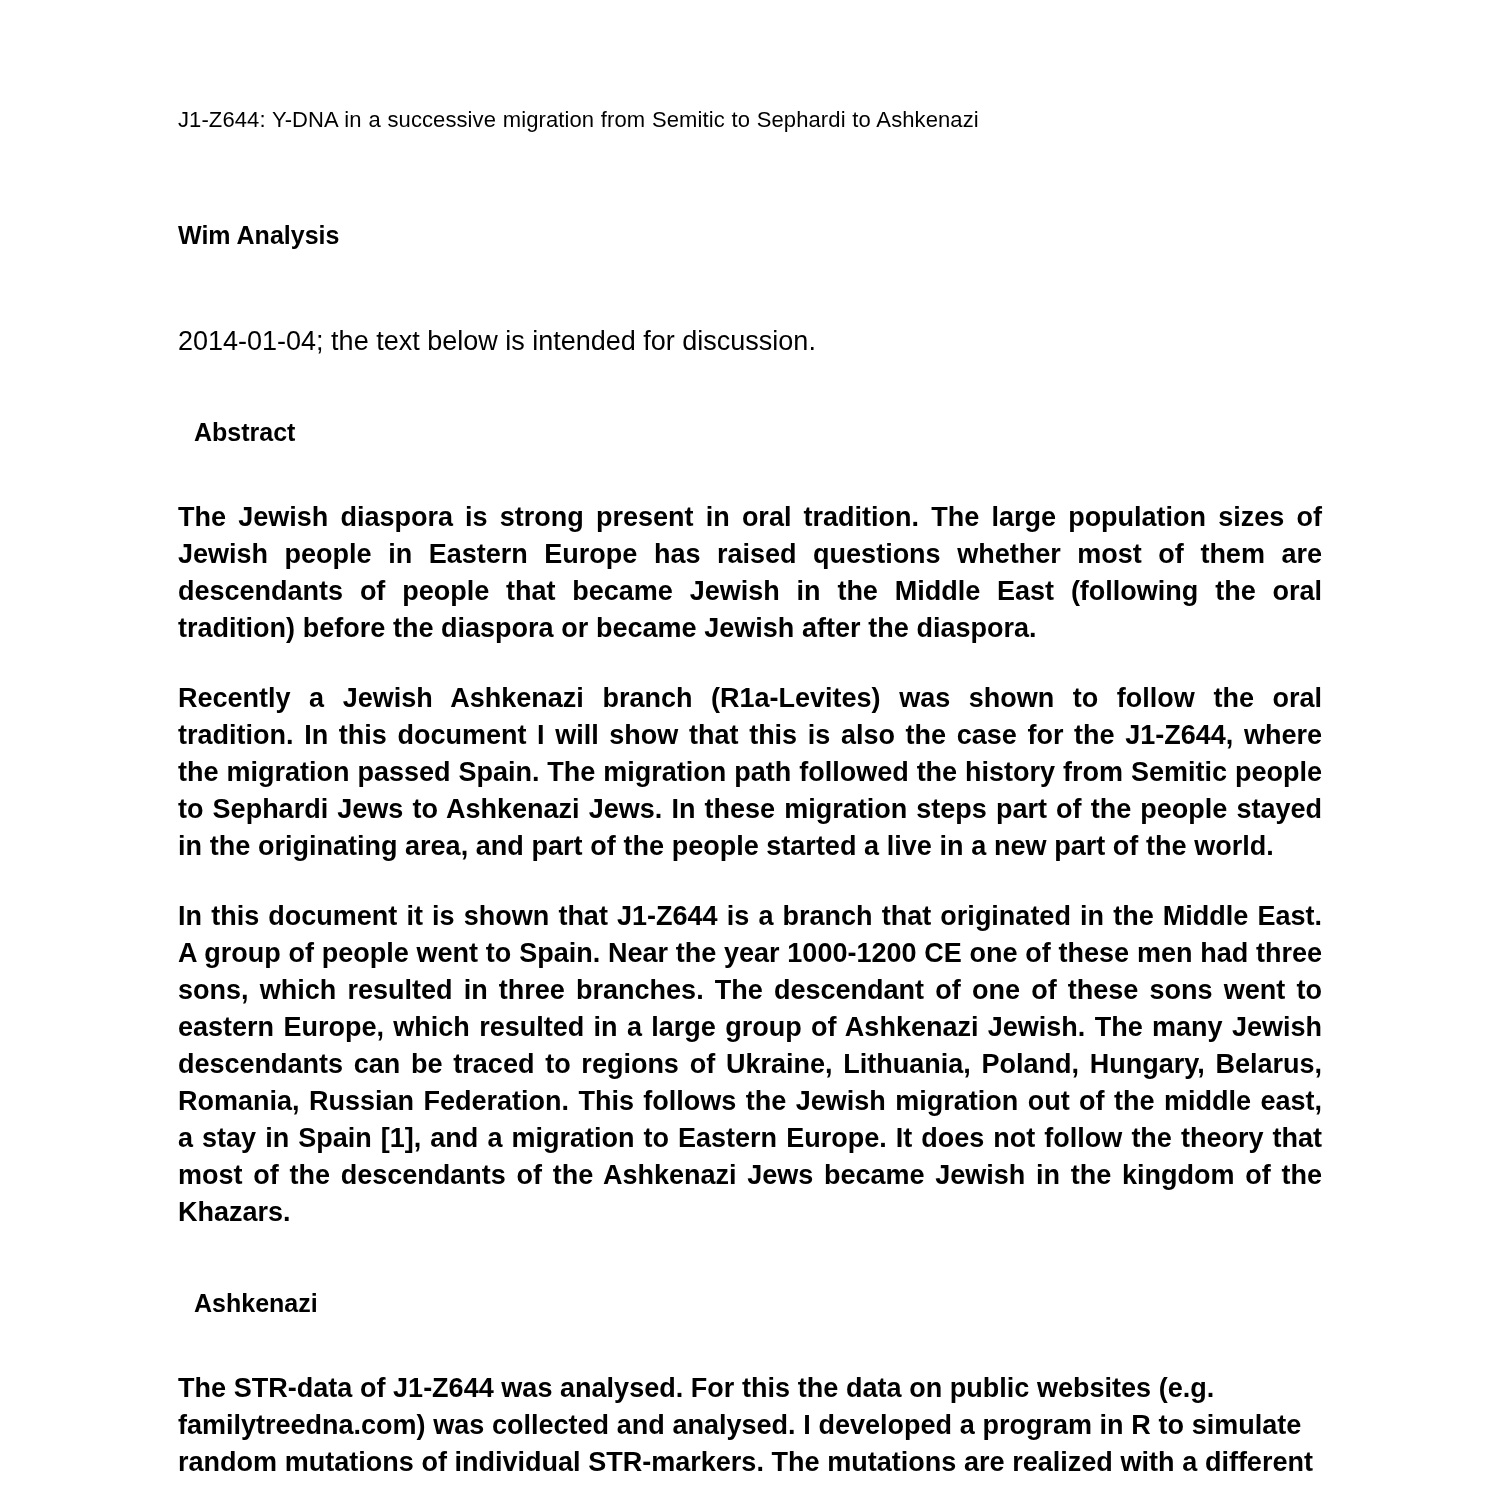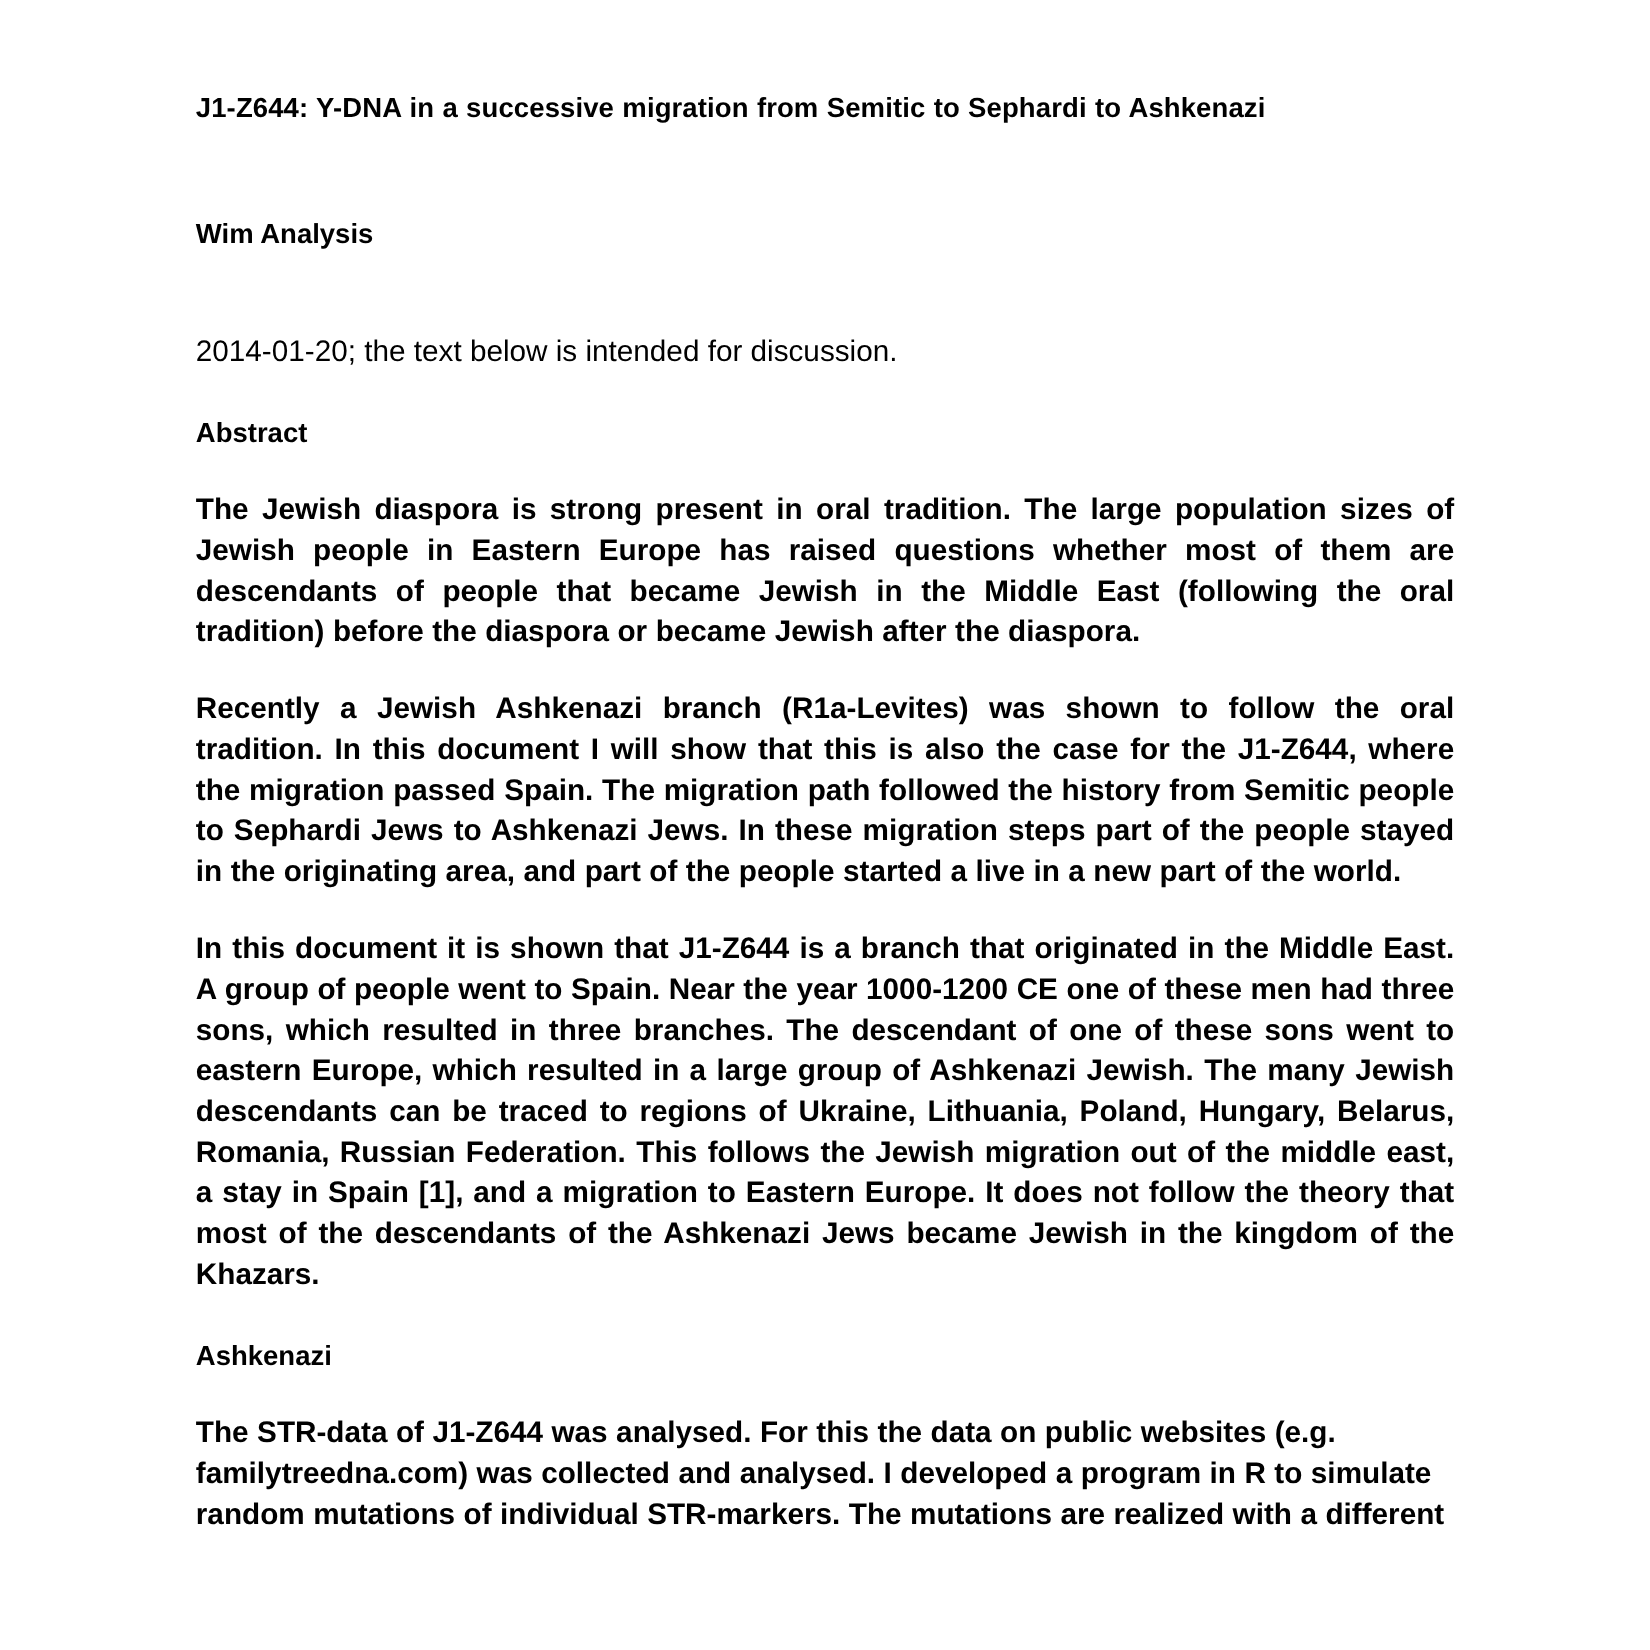--- a/index.html
+++ b/index.html
@@ -24,27 +24,27 @@
   }
 
   .content {
     position: absolute;
     left: 178px;
     top: 0;
     width: 1144px;
   }
 
   .doc-title {
-    font-size: 25px;
-    font-weight: bold;
+    font-size: 22px;
+    font-weight: normal;
     line-height: 44px;
     text-align: justify;
     text-align-last: left;
     margin: 0;
-    padding-top: 76px;
+    padding-top: 98px;
     letter-spacing: 0.1px;
     word-spacing: 0.5px;
   }
 
   .author {
     font-size: 25px;
     font-weight: bold;
     line-height: 34px;
     margin: 0;
     padding-top: 76px;
@@ -55,21 +55,21 @@
     font-weight: normal;
     line-height: 37px;
     margin: 0;
     padding-top: 71px;
   }
 
   .section-heading {
     font-size: 25px;
     font-weight: bold;
     line-height: 34px;
-    margin: 0;
+    margin: 16px;
     padding-top: 39px;
   }
 
   .body-para {
     font-size: 27px;
     font-weight: bold;
     line-height: 37px;
     margin: 0;
     padding-top: 33px;
     text-align: justify;
@@ -89,21 +89,21 @@
 </head>
 <body>
 
 <div class="page">
   <div class="content">
 
     <h1 class="doc-title">J1-Z644: Y-DNA in a successive migration from Semitic to Sephardi to Ashkenazi</h1>
 
     <p class="author">Wim Analysis</p>
 
-    <p class="date-line">2014-01-20; the text below is intended for discussion.</p>
+    <p class="date-line">2014-01-04; the text below is intended for discussion.</p>
 
     <h2 class="section-heading">Abstract</h2>
 
     <p class="body-para first-after-heading">The Jewish diaspora is strong present in oral tradition. The large population sizes of Jewish people in Eastern Europe has raised questions whether most of them are descendants of people that became Jewish in the Middle East (following the oral tradition) before the diaspora or became Jewish after the diaspora.</p>
 
     <p class="body-para">Recently a Jewish Ashkenazi branch (R1a-Levites) was shown to follow the oral tradition. In this document I will show that this is also the case for the J1-Z644, where the migration passed Spain. The migration path followed the history from Semitic people to Sephardi Jews to Ashkenazi Jews. In these migration steps part of the people stayed in the originating area, and part of the people started a live in a new part of the world.</p>
 
     <p class="body-para">In this document it is shown that J1-Z644 is a branch that originated in the Middle East. A group of people went to Spain. Near the year 1000-1200 CE one of these men had three sons, which resulted in three branches. The descendant of one of these sons went to eastern Europe, which resulted in a large group of Ashkenazi Jewish. The many Jewish descendants can be traced to regions of Ukraine, Lithuania, Poland, Hungary, Belarus, Romania, Russian Federation. This follows the Jewish migration out of the middle east, a stay in Spain [1], and a migration to Eastern Europe. It does not follow the theory that most of the descendants of the Ashkenazi Jews became Jewish in the kingdom of the Khazars.</p>
 
     <h2 class="section-heading">Ashkenazi</h2>

